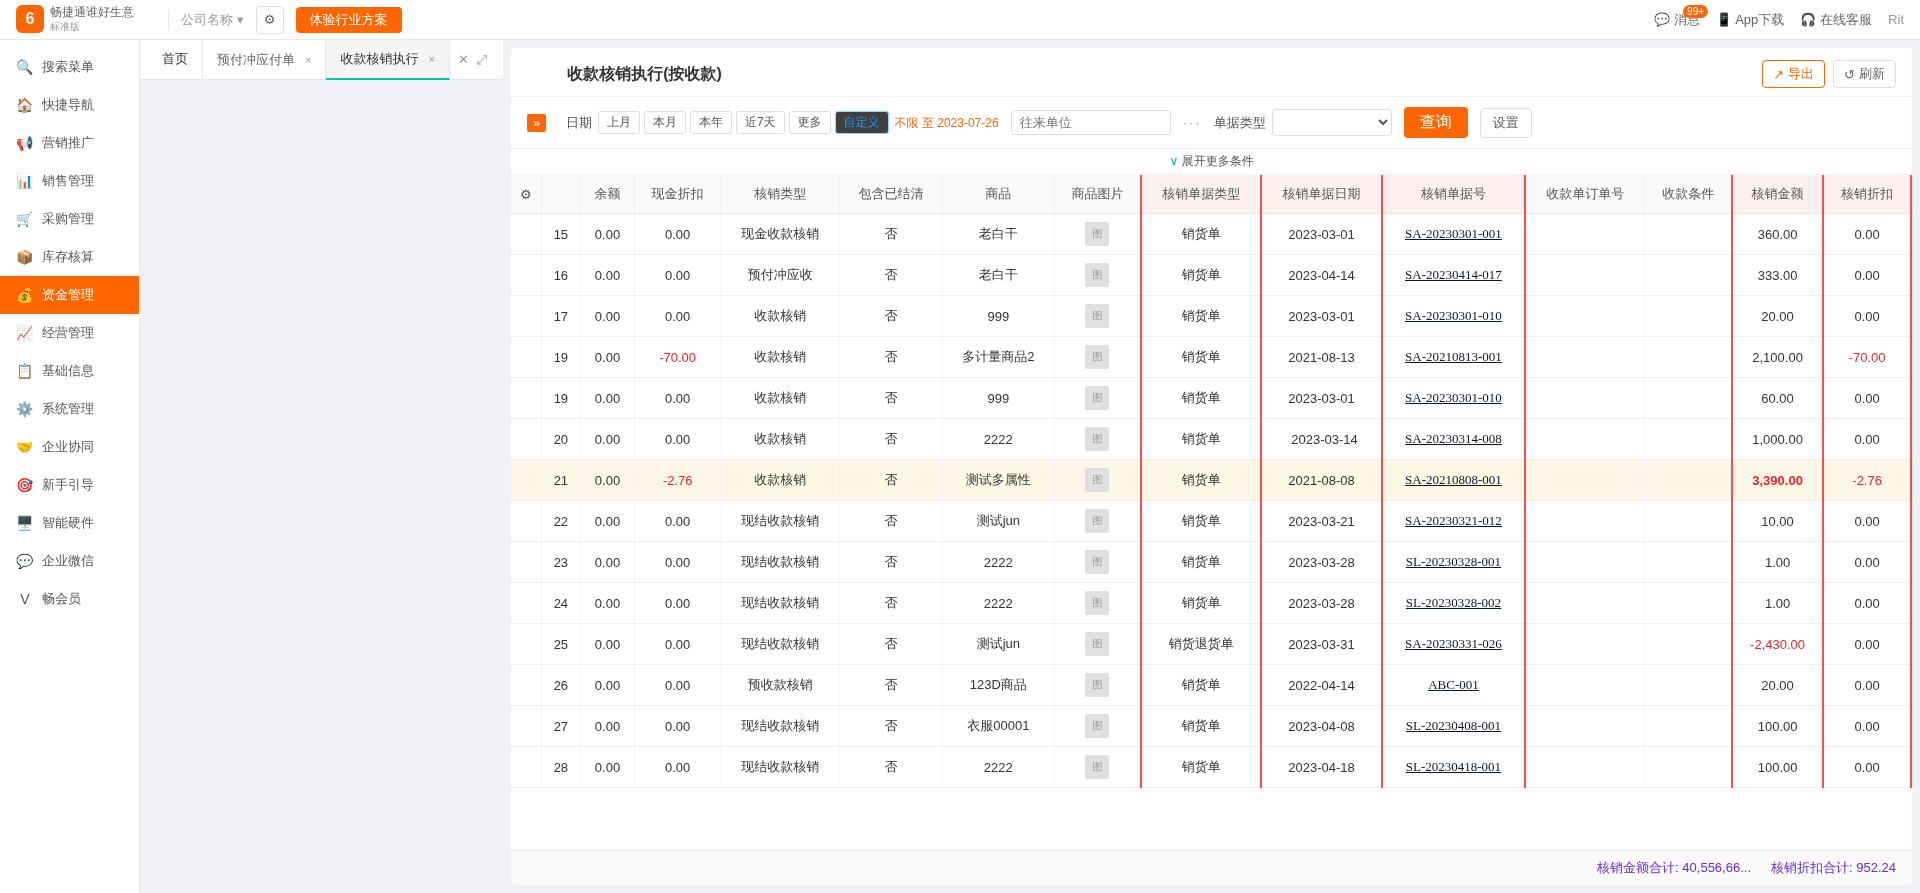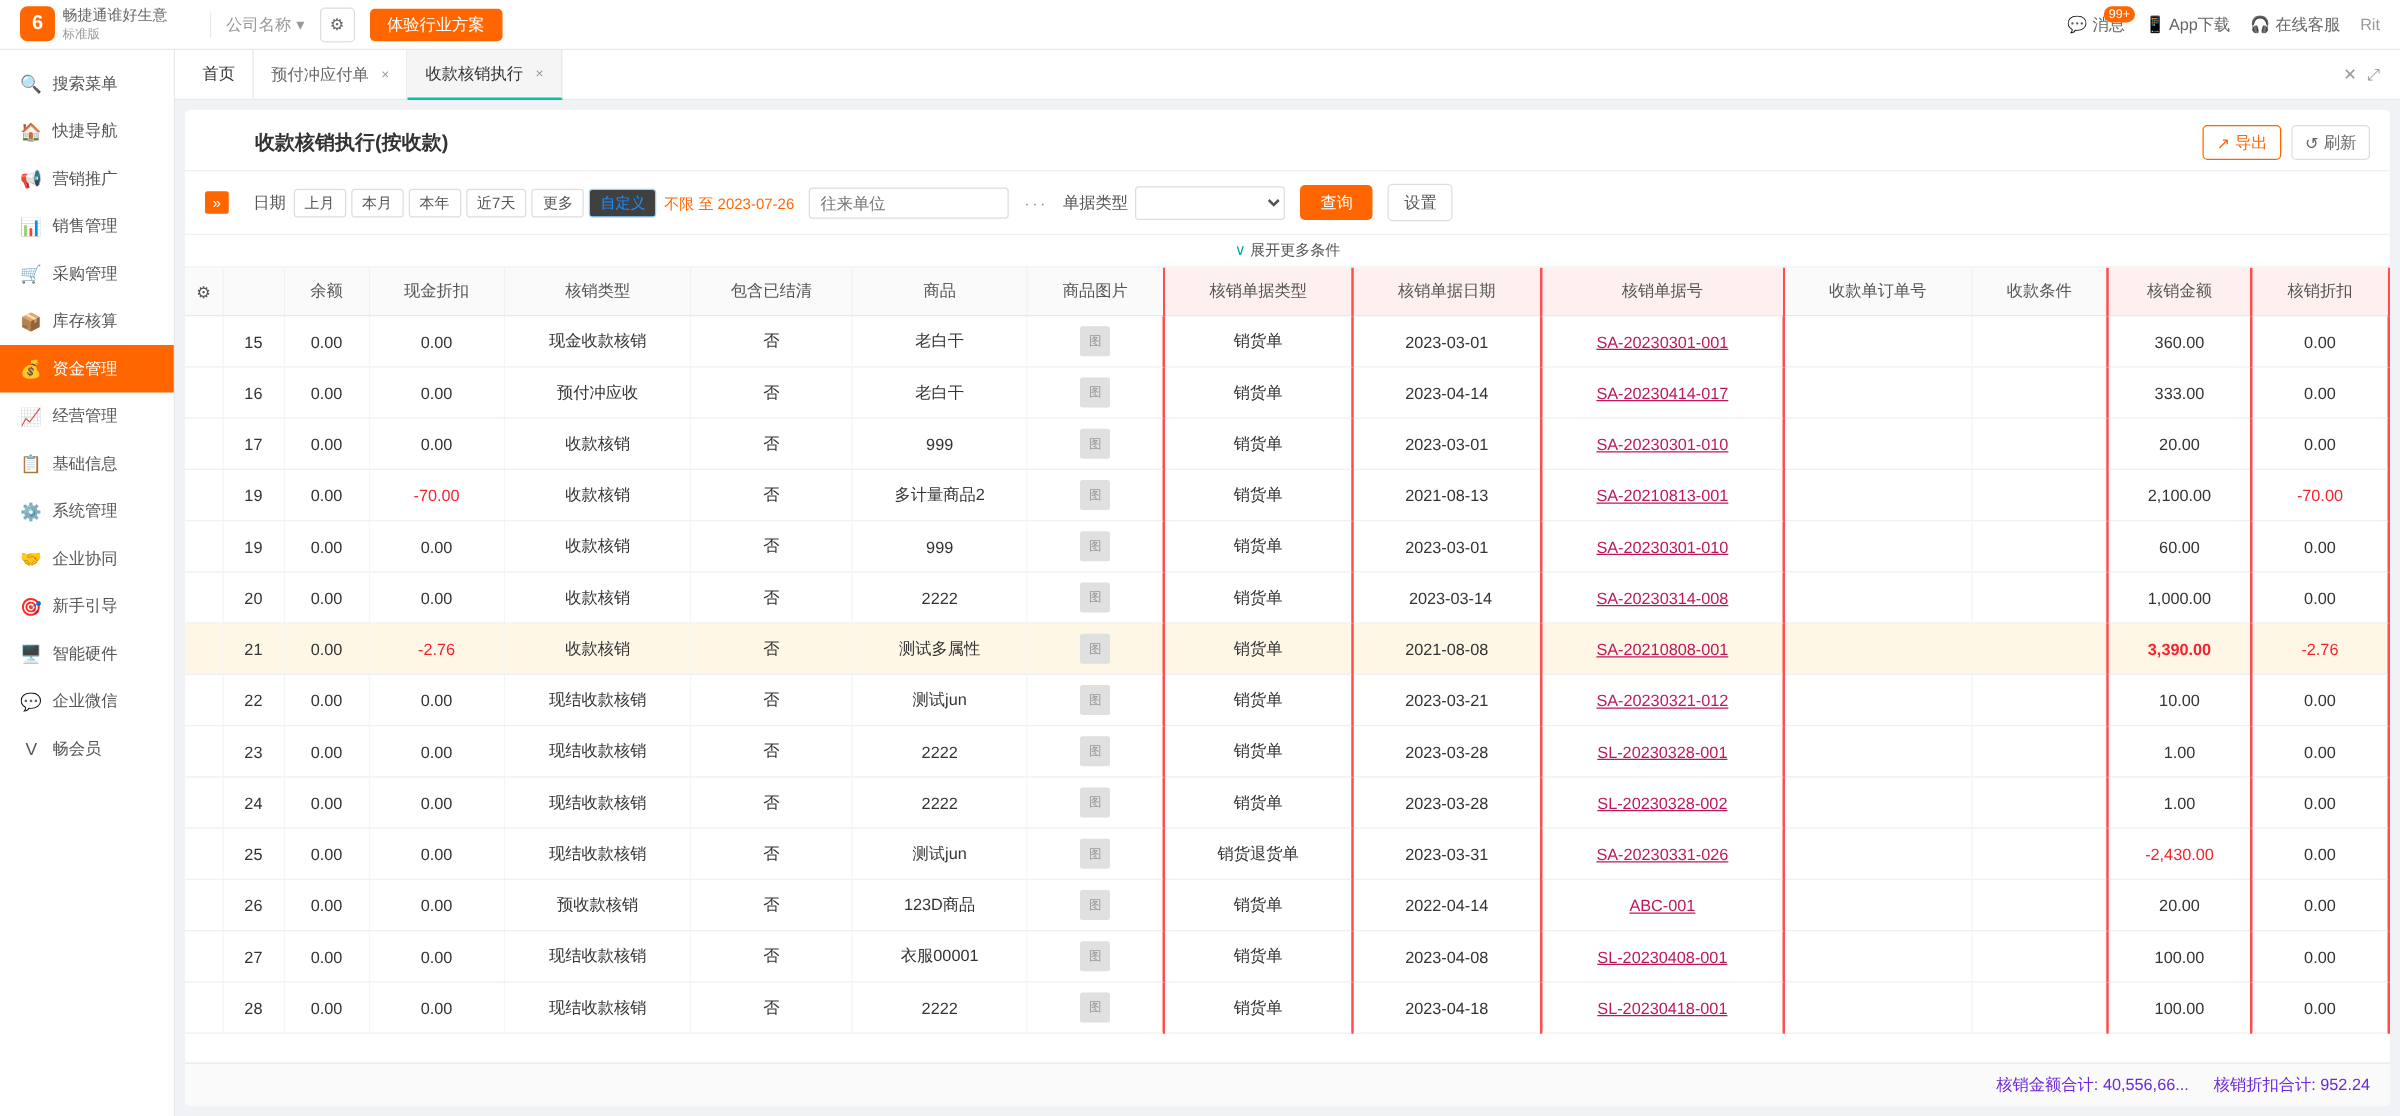--- a/index.html
+++ b/index.html
@@ -21,21 +21,21 @@
     .user-name { color: #999; font-size: 13px; }
 
     
     .layout { display: flex; height: calc(893px - 40px); }
     .sidebar { width: 140px; background: #fff; border-right: 1px solid #e8e8e8; display: flex; flex-direction: column; padding: 8px 0; }
     .sidebar-item { display: flex; align-items: center; gap: 8px; padding: 10px 16px; cursor: pointer; color: #555; font-size: 13px; }
     .sidebar-item.active { background: #f60; color: white; border-radius: 0; }
     .sidebar-item .icon { width: 18px; height: 18px; display: flex; align-items: center; justify-content: center; font-size: 14px; }
 
     
-    .main { flex: 1; display: flex; flex-direction: column; overflow: hidden; background: #f0f2f5; }
+    .main { flex: 1; display: flex; flex-direction: row; overflow: hidden; background: #f0f2f5; }
 
     
     .tabs { display: flex; align-items: center; background: #fff; border-bottom: 1px solid #e8e8e8; height: 40px; padding: 0 8px; gap: 0; }
     .tab { display: flex; align-items: center; gap: 6px; padding: 0 14px; height: 40px; cursor: pointer; font-size: 13px; color: #666; border-right: 1px solid #e8e8e8; }
     .tab.home { color: #333; border-bottom: 2px solid transparent; }
     .tab.active { background: #f5f5f5; color: #333; border-bottom: 2px solid #00c5a3; }
     .tab .close-x { color: #999; font-size: 11px; cursor: pointer; margin-left: 4px; }
     .tab-spacer { flex: 1; }
     .tab-actions { display: flex; gap: 8px; color: #999; padding: 0 8px; }
 
@@ -52,32 +52,32 @@
     
     .filter-bar { padding: 10px 16px; border-bottom: 1px solid #f0f0f0; display: flex; align-items: center; gap: 12px; flex-wrap: wrap; }
     .filter-item { display: flex; align-items: center; gap: 6px; font-size: 13px; color: #555; }
     .filter-label { color: #555; }
     .date-btns { display: flex; gap: 4px; }
     .date-btn { padding: 2px 8px; border: 1px solid #ddd; border-radius: 3px; cursor: pointer; font-size: 12px; color: #555; background: white; }
     .date-btn.custom { background: #404040; border-color: #91d5ff; color: #1890ff; }
     .date-range { color: #f60; font-size: 12px; }
     .filter-input { border: 1px solid #ddd; padding: 4px 8px; border-radius: 3px; font-size: 13px; width: 160px; color: #999; }
     .filter-select { border: 1px solid #ddd; padding: 4px 8px; border-radius: 3px; font-size: 13px; min-width: 120px; color: #555; background: white; }
-    .btn-query { background: #f60; color: white; padding: 5px 16px; border: none; border-radius: 4px; cursor: pointer; font-size: 13px; }
+    .btn-query { background: #f60; color: white; padding: 5px 16px; border: none; border-radius: 4px; cursor: pointer; font-size: 16px; }
     .btn-setting { background: white; color: #555; padding: 5px 12px; border: 1px solid #ddd; border-radius: 4px; cursor: pointer; font-size: 13px; }
     .filter-dots { color: #999; letter-spacing: 2px; }
 
     
     .table-area { flex: 1; overflow: auto; }
     table { width: 100%; border-collapse: collapse; font-size: 13px; }
     thead tr { background: #fafafa; }
     th { padding: 10px 8px; text-align: center; border-bottom: 1px solid #e8e8e8; border-right: 1px solid #f0f0f0; color: #555; font-weight: normal; white-space: nowrap; position: sticky; top: 0; background: #fafafa; z-index: 1; }
     td { padding: 8px 8px; text-align: center; border-bottom: 1px solid #f0f0f0; border-right: 1px solid #f5f5f5; white-space: nowrap; }
     tr.highlighted td { background: #fff7e6; }
-    .link-text { color: #be185d; cursor: pointer; text-decoration: underline; }
+    .link-text { color: #0f172a; cursor: pointer; text-decoration: underline; font-family: Liberation Serif, serif; }
 
     
     .table-footer { padding: 8px 16px; border-top: 1px solid #e8e8e8; display: flex; justify-content: flex-end; gap: 20px; font-size: 13px; color: #6d28d9; background: #fafafa; }
 
     
     ::-webkit-scrollbar { width: 6px; height: 6px; }
     ::-webkit-scrollbar-track { background: #f0f0f0; }
     ::-webkit-scrollbar-thumb { background: #ccc; border-radius: 3px; }
 
     .expand-arrow { color: #00b096; font-size: 12px; }

